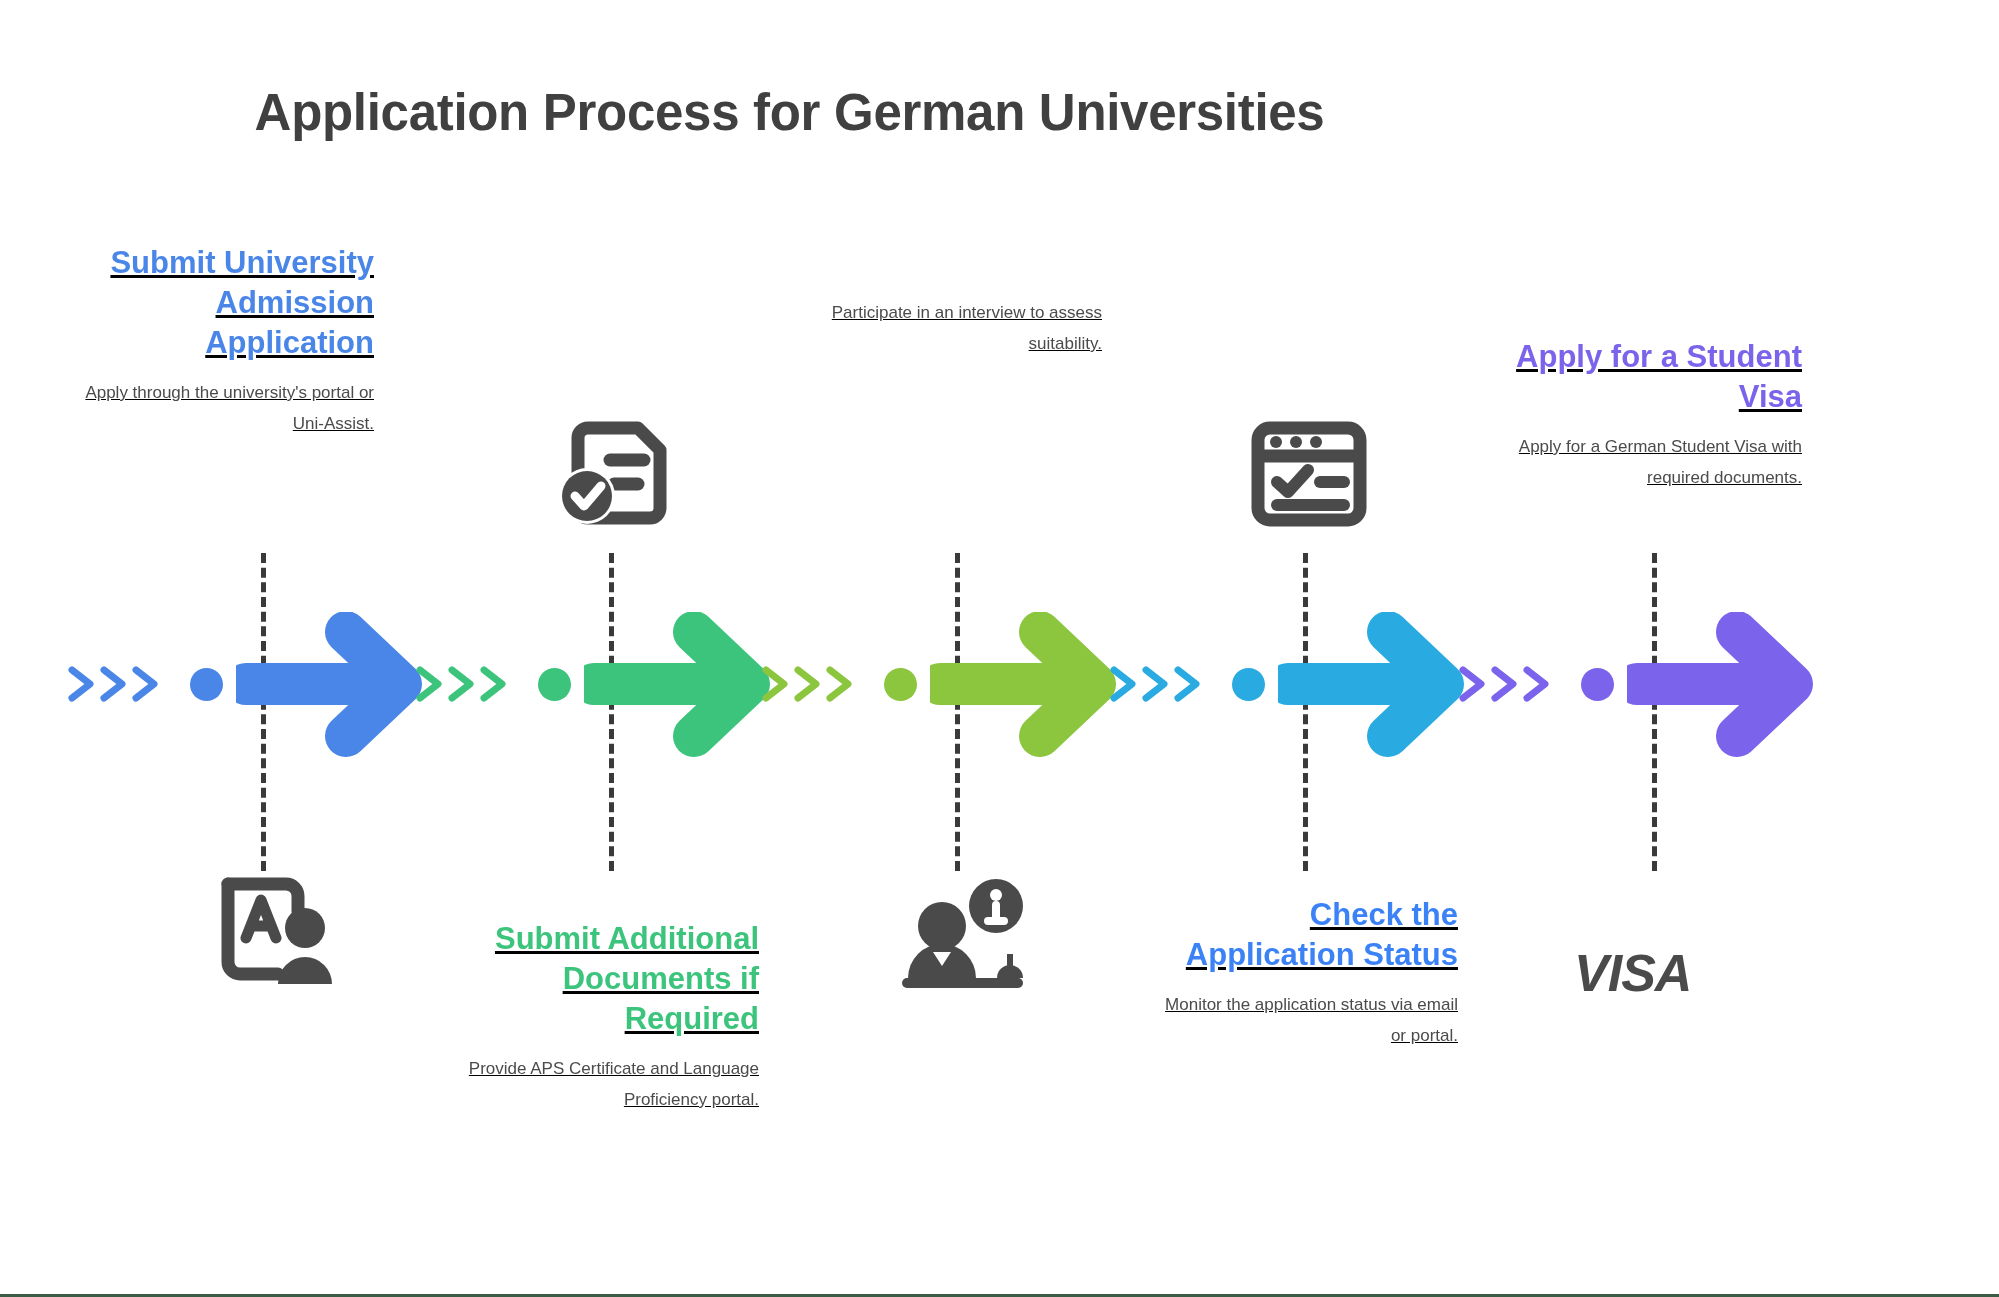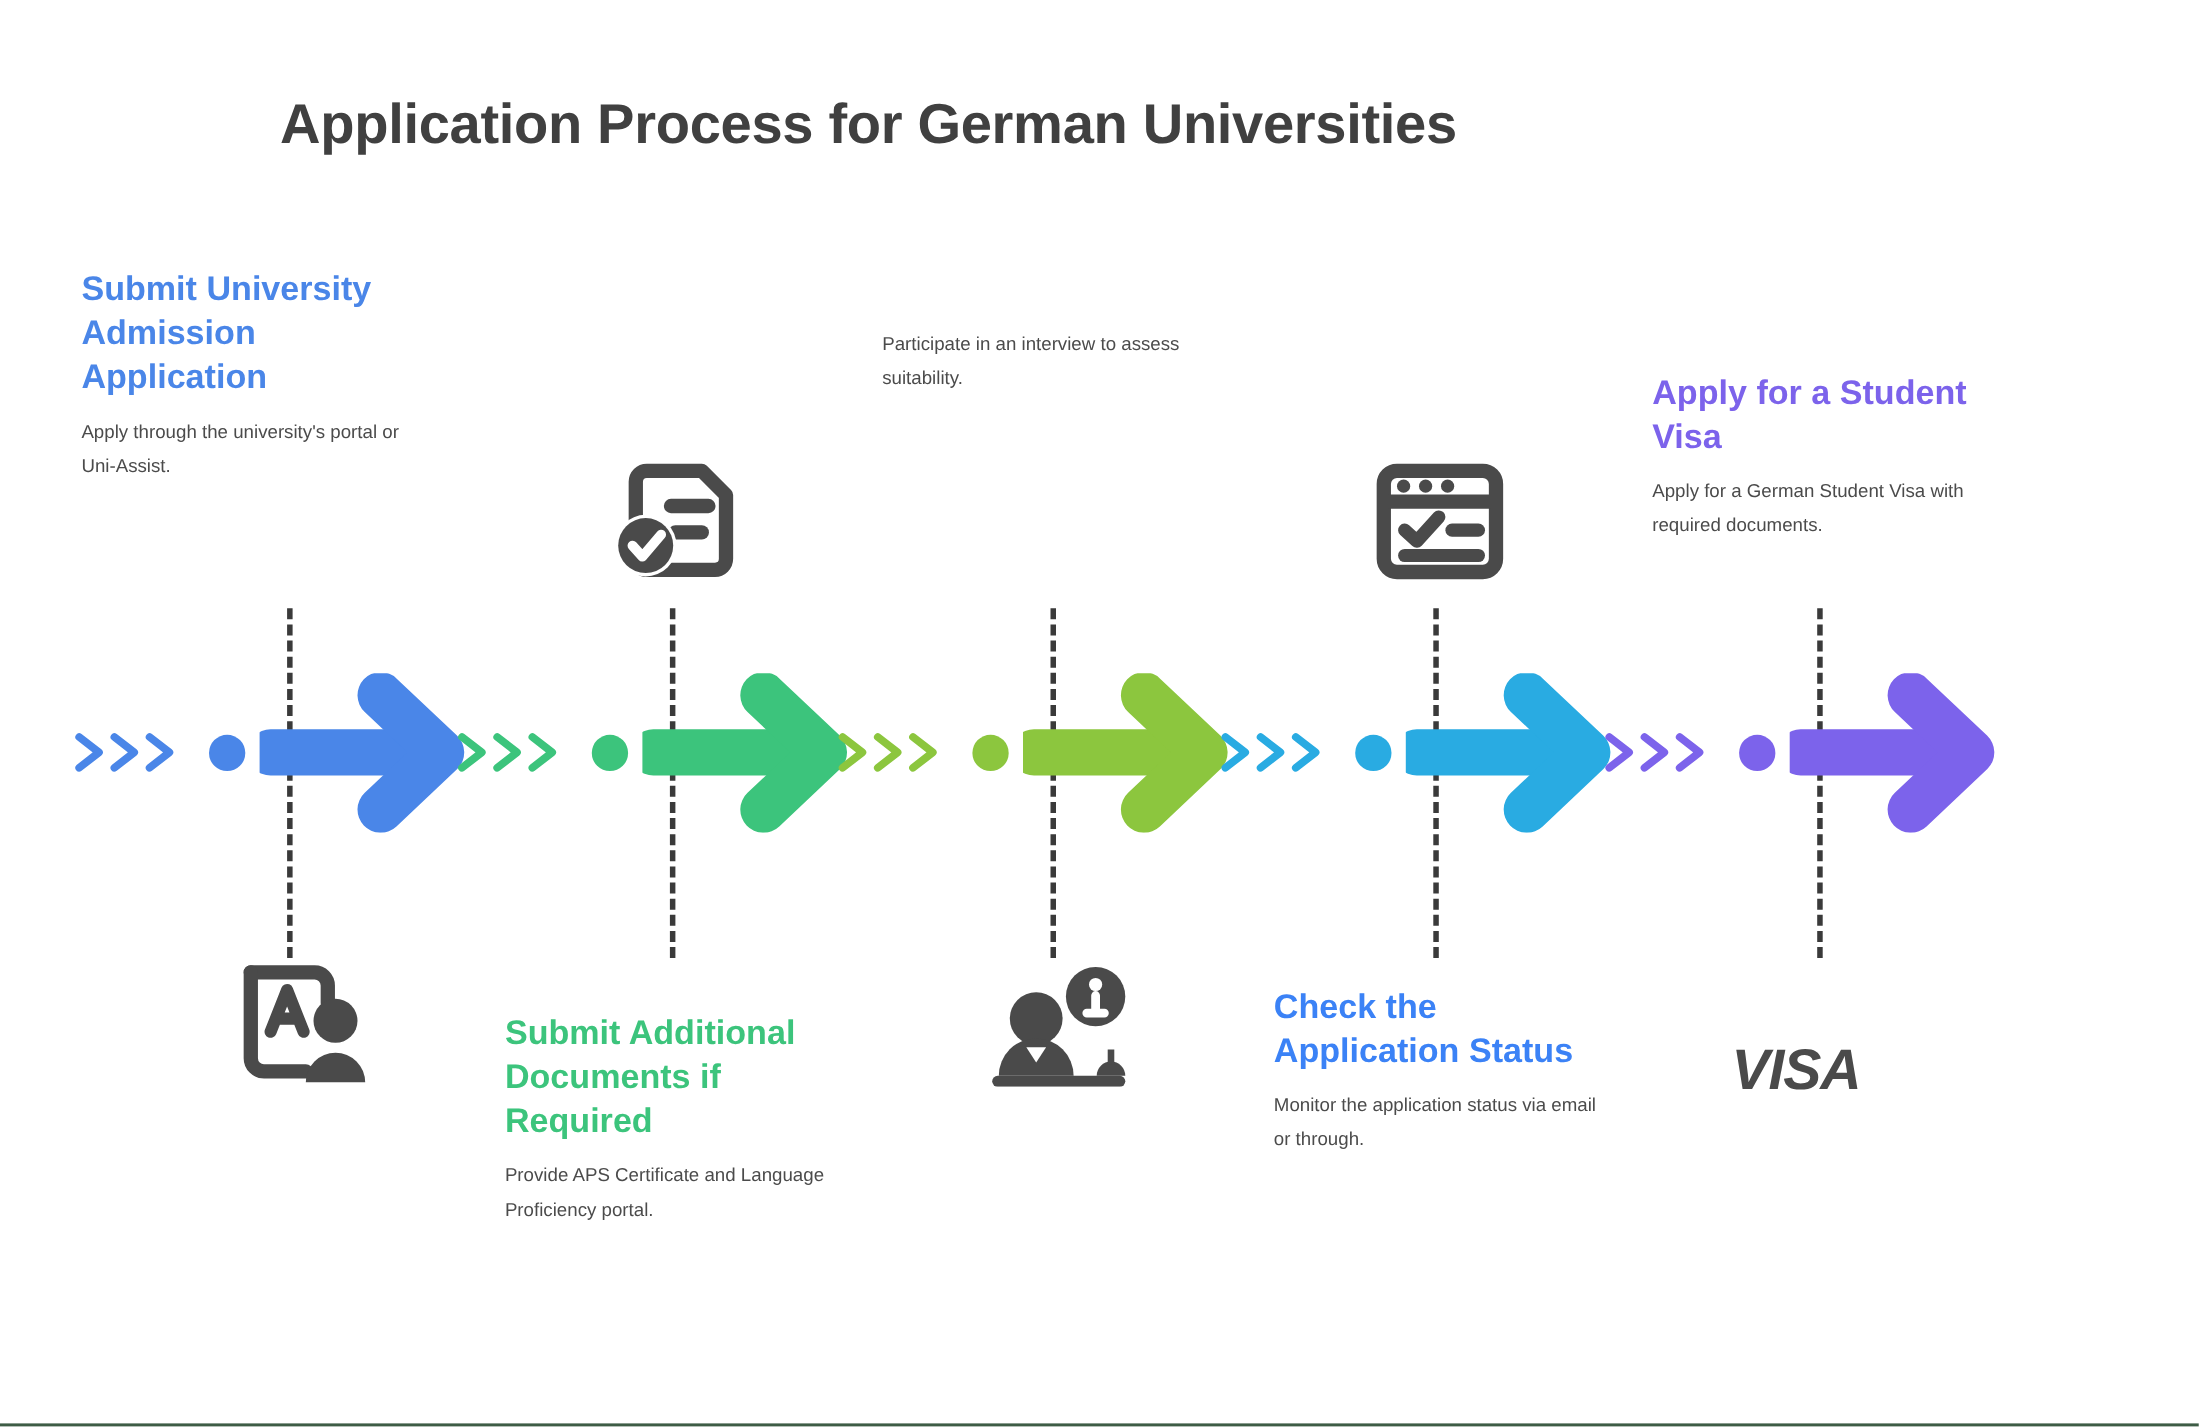--- a/index.html
+++ b/index.html
@@ -41,21 +41,22 @@
   .step {
     position: absolute;
     top: 0;
     height: 1297px;
     width: 360px;
   }
   
   .txt-block {
     position: absolute;
     width: 300px;
-    text-align: left;
+    text-align: right;
+    text-decoration: underline;
   }
   .step-title {
     font-size: 31px;
     font-weight: bold;
     line-height: 40px;
     margin: 0;
   }
   .step-desc {
     font-size: 17px;
     line-height: 31px;
@@ -237,21 +238,21 @@
       </svg>
       <div class="dot" style="background:#29abe2;"></div>
       <svg class="bigarrow" viewBox="0 0 190 145">
         <path d="M10 72 L140 72" fill="none" stroke="#29abe2" stroke-width="42" stroke-linecap="round"></path>
         <path d="M110 20 L165 72 L110 124" fill="none" stroke="#29abe2" stroke-width="42" stroke-linecap="round" stroke-linejoin="round"></path>
       </svg>
     </div>
 
     <div class="txt-block txt-below" style="left:50px; top:895px;">
       <div class="step-title" style="color:#3b82f6;">Check the Application Status</div>
-      <div class="step-desc">Monitor the application status via email or through.</div>
+      <div class="step-desc">Monitor the application status via email or portal.</div>
     </div>
   </div>
 
   <div class="step" id="step-5" style="left:1457px;">
     <div class="txt-block txt-above" style="left:45px; top:323px;">
       <div class="step-title" style="color:#7c63eb;margin-top:14px;">Apply for a Student Visa</div>
       <div class="step-desc">Apply for a German Student Visa with required documents.</div>
     </div>
 
     <div class="dashline" style="left:195px; top:553px; height:318px;"></div>

